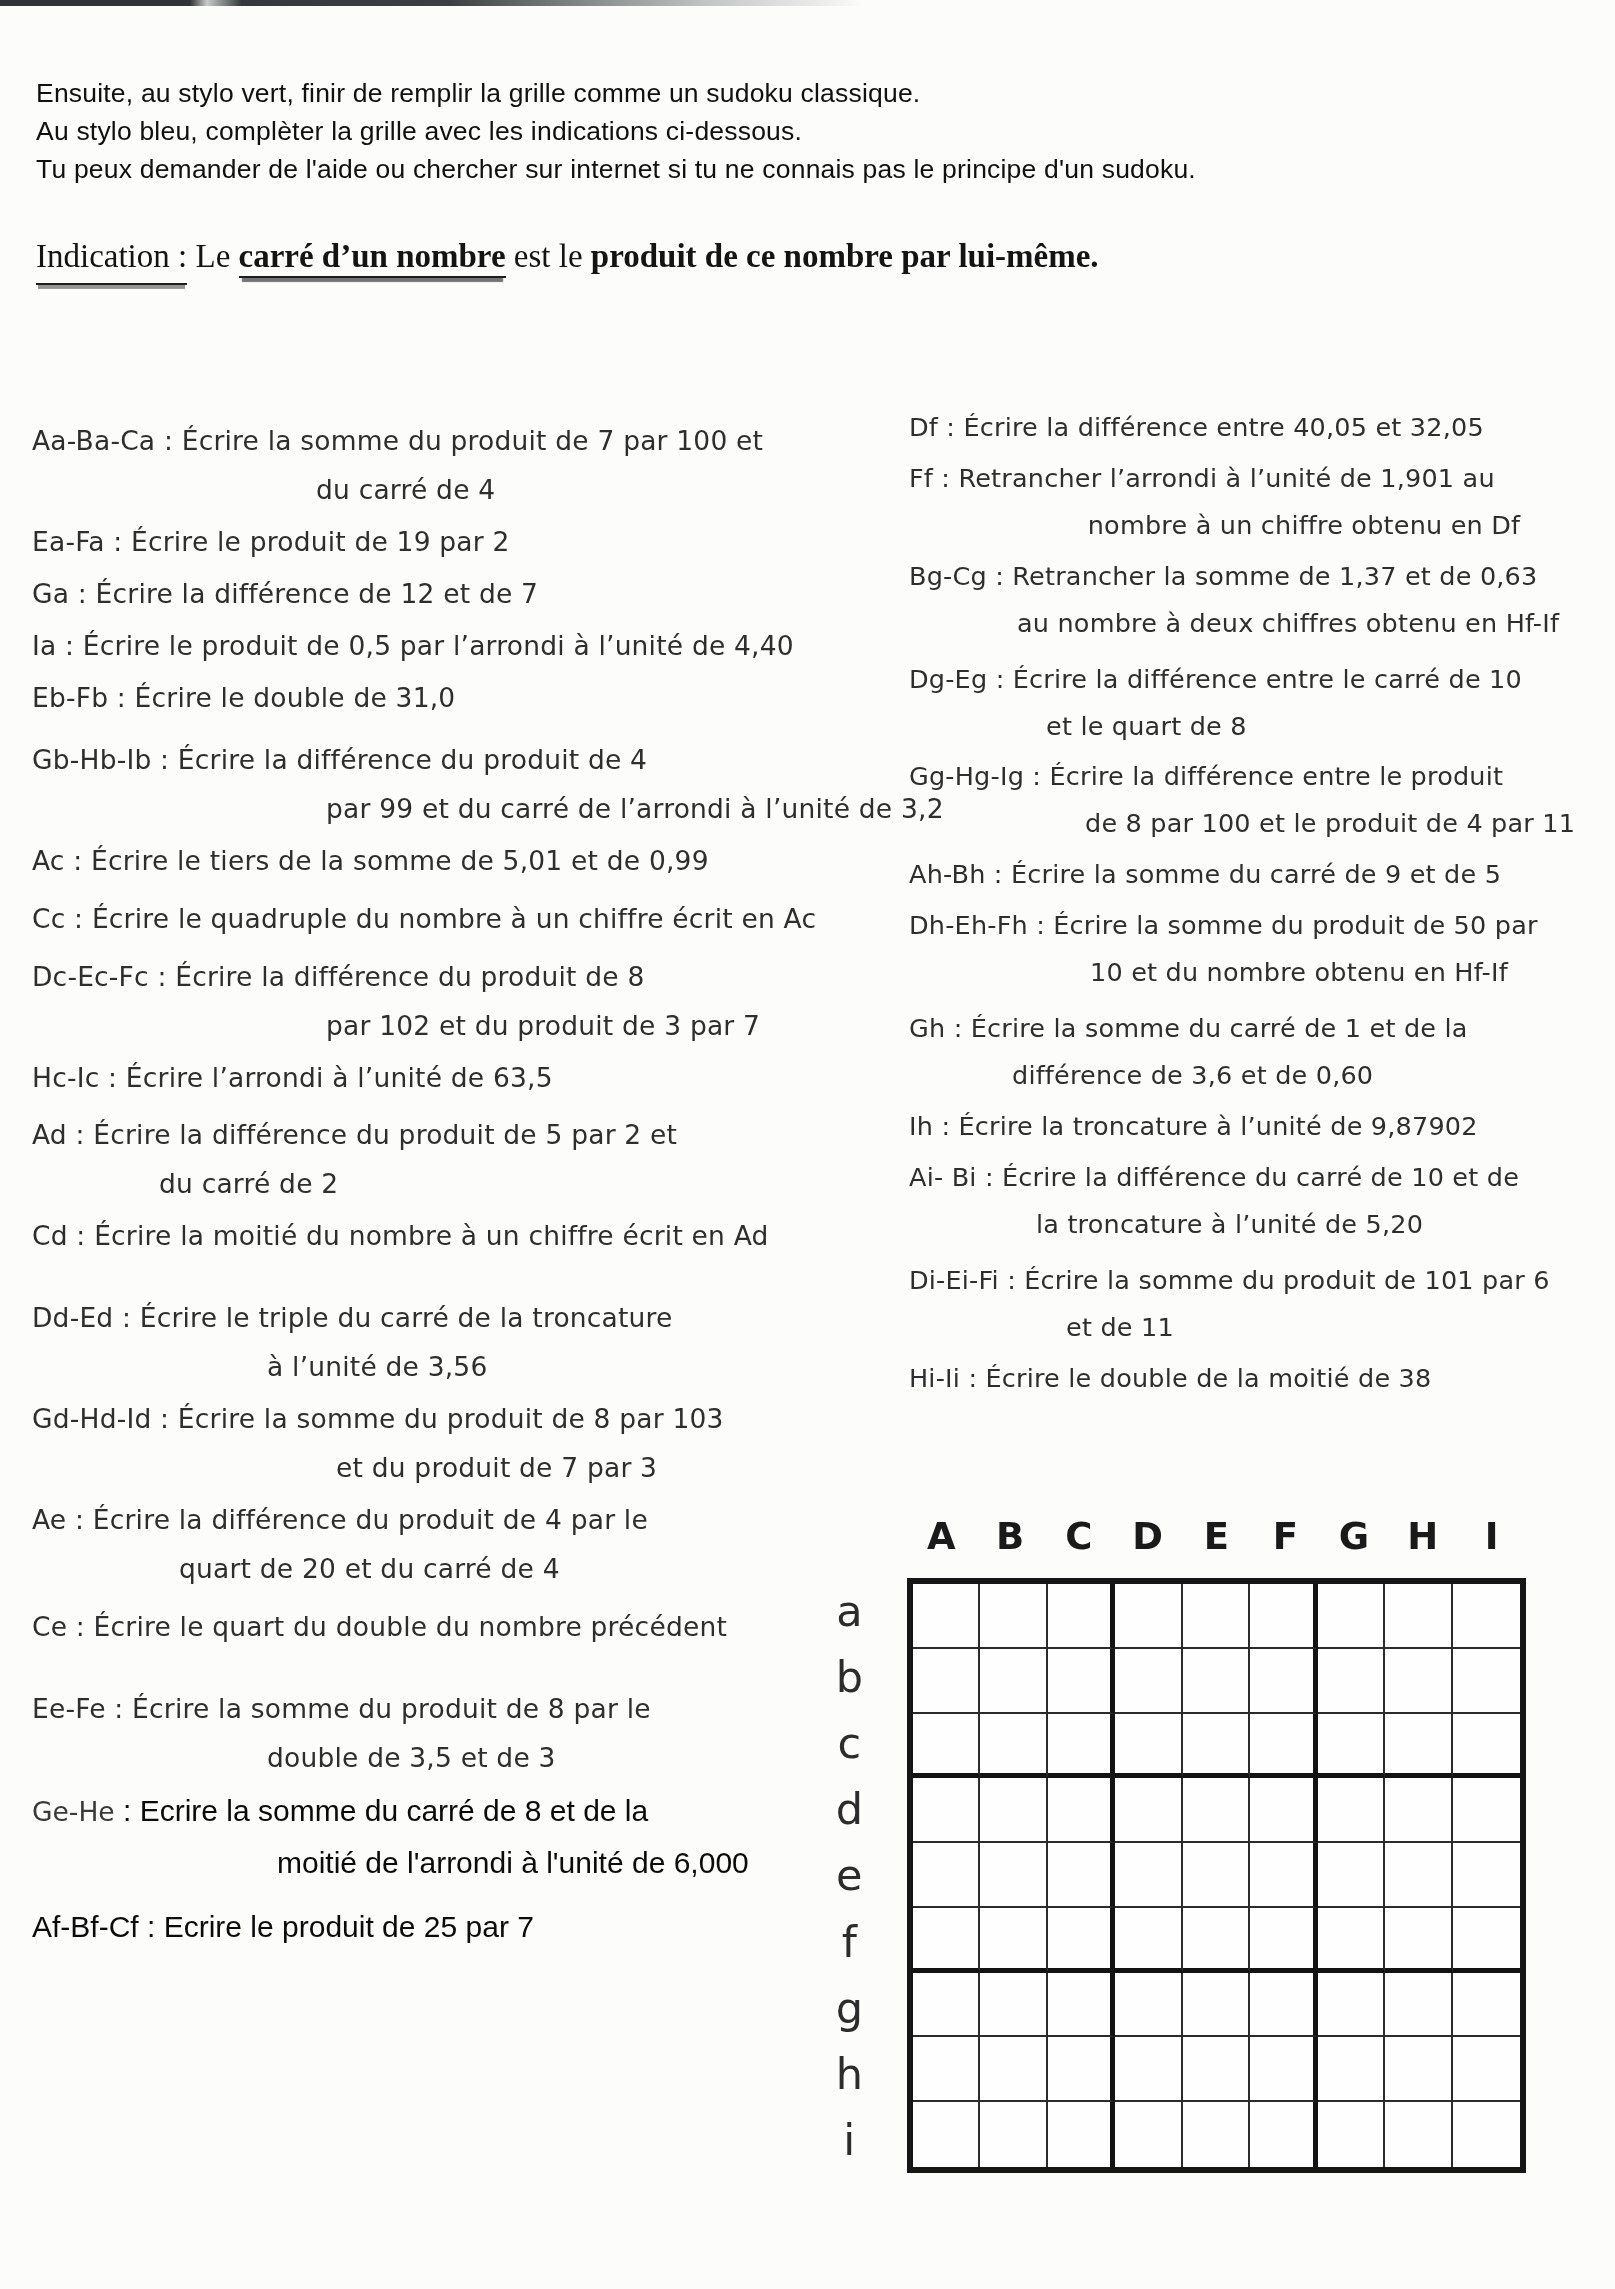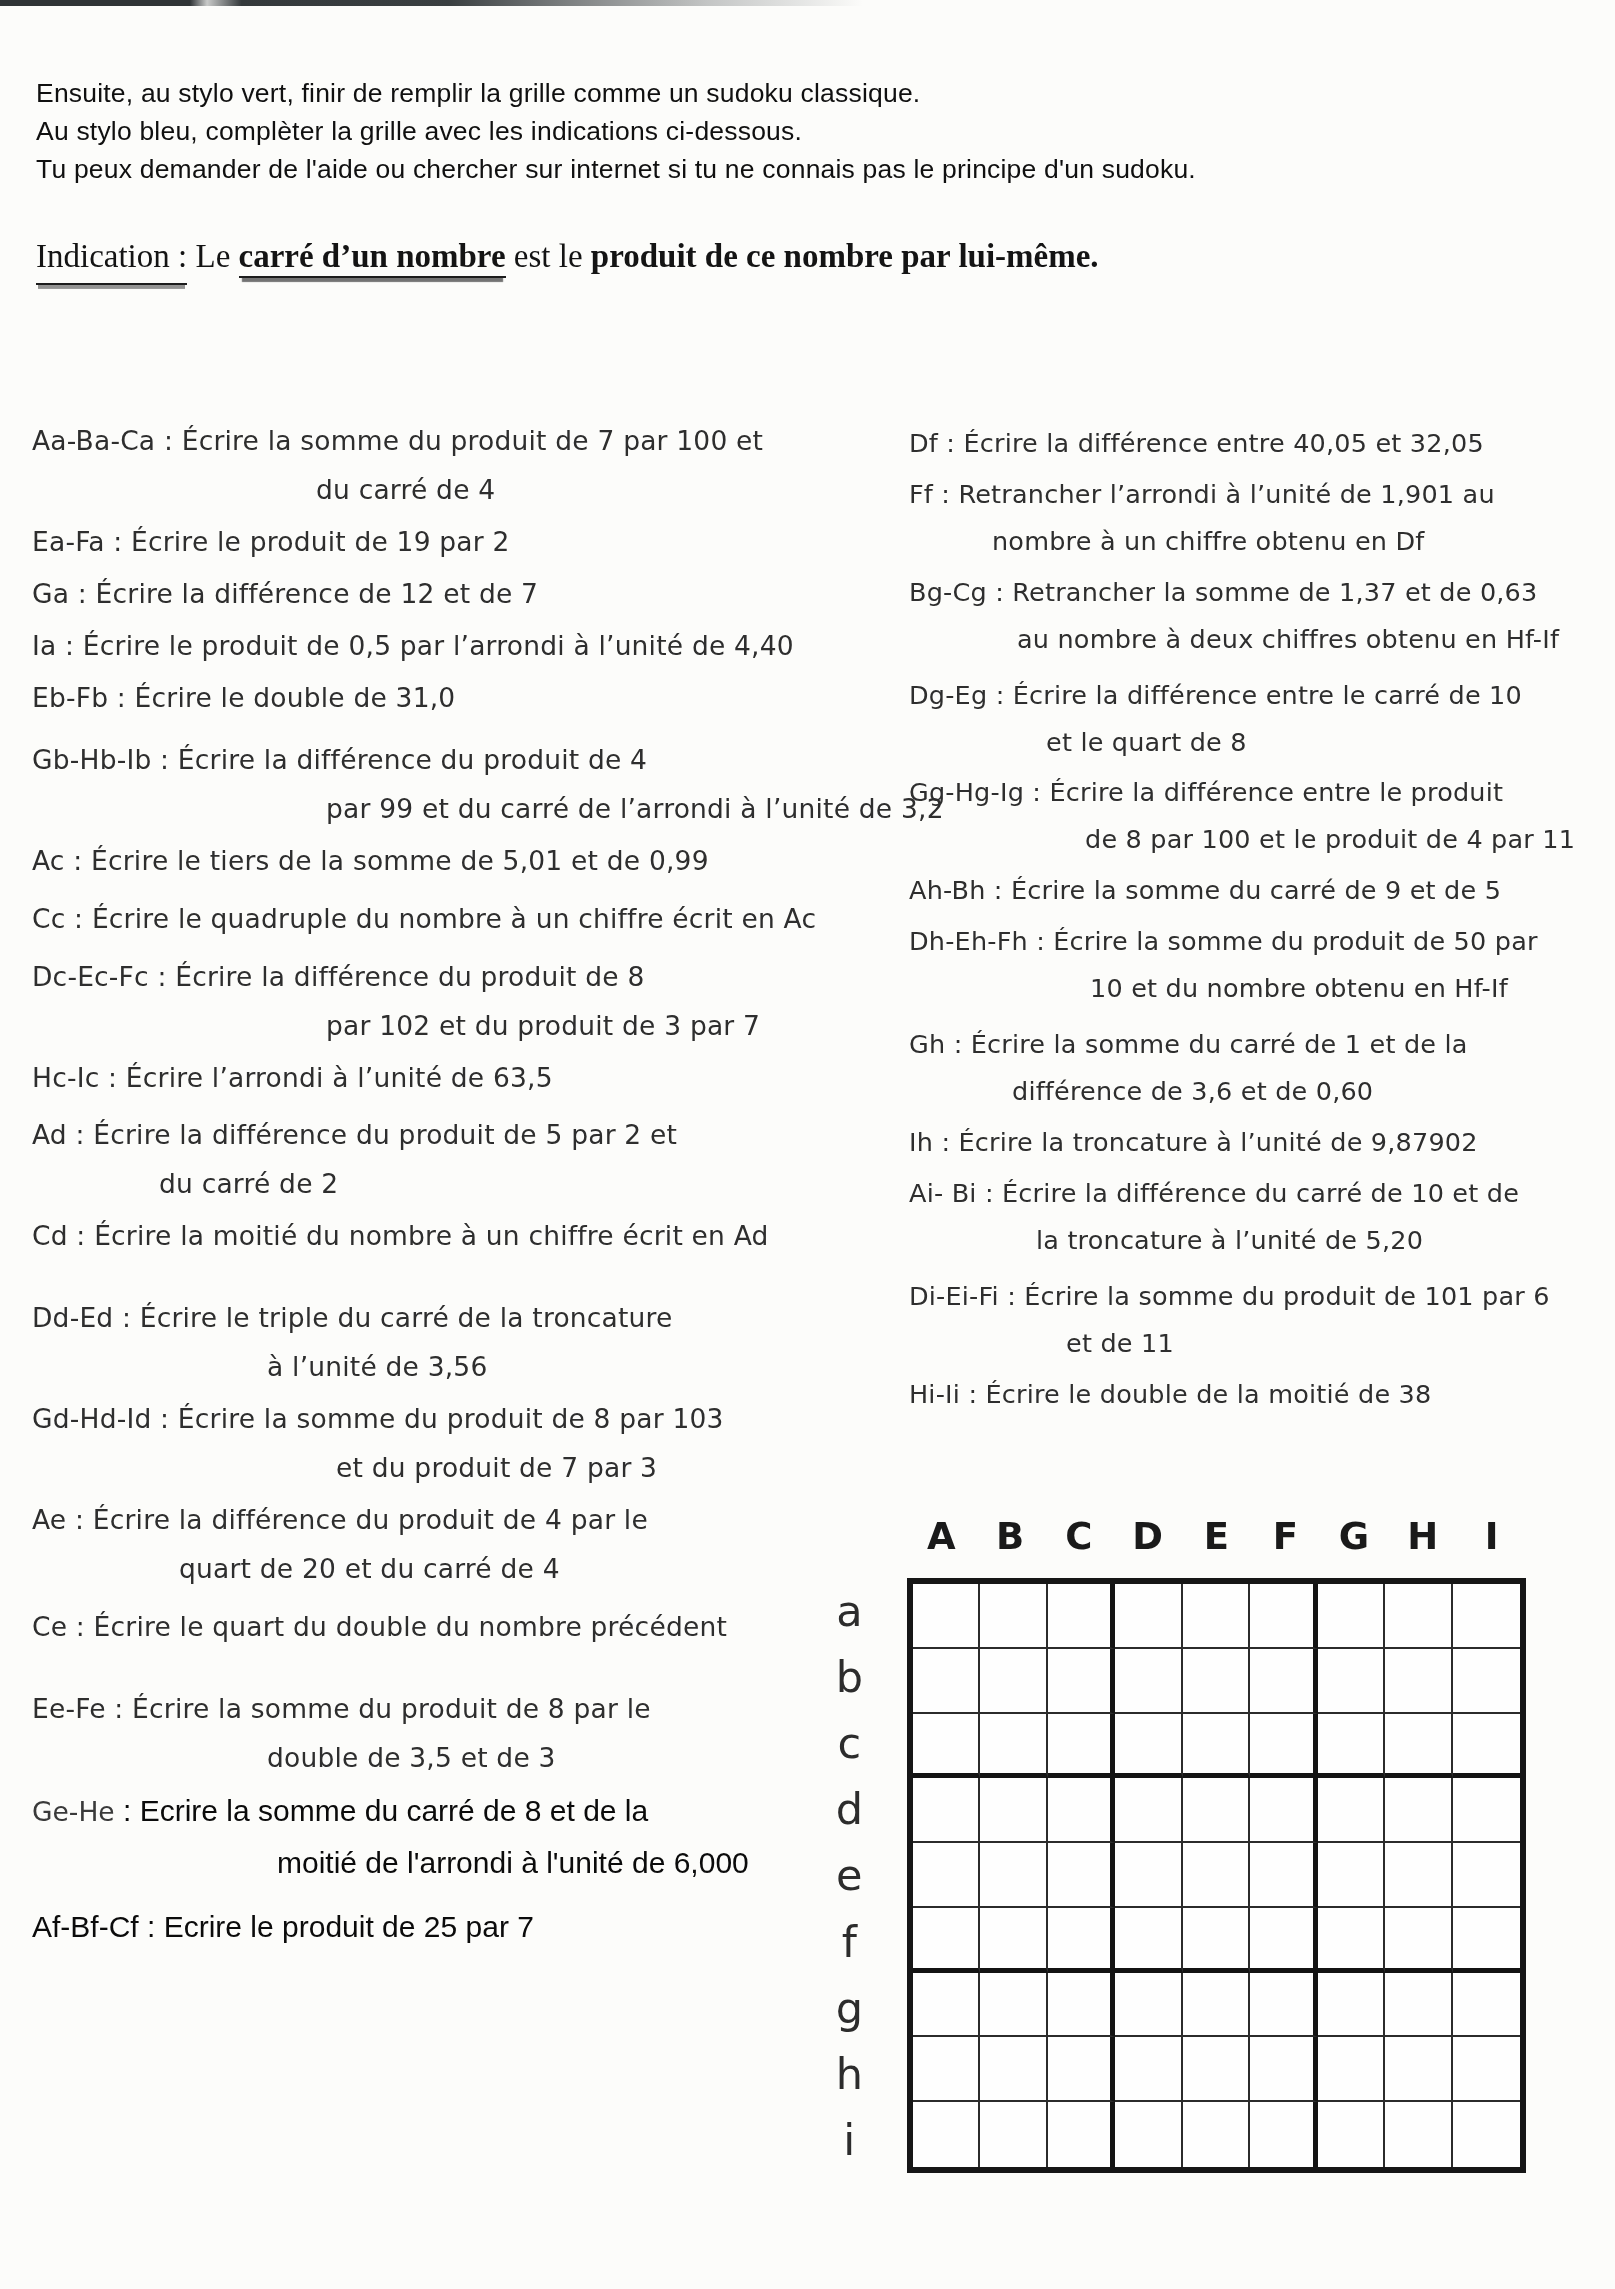--- a/index.html
+++ b/index.html
@@ -34,21 +34,21 @@
     box-shadow:0 5.9px 0 -2px rgba(60,60,60,.55);
   }
   .ind-bold{font-weight:bold;}
   .ind-squnder{
     font-weight:bold;border-bottom:2.9px solid #1c1c1c;padding-bottom:2px;
     box-shadow:0 6.9px 1px -2.9px rgba(70,70,70,.75);
   }
   
   .clue-col{position:absolute;}
   .col-left{left:32px;top:416px;width:872px;font-size:26.5px;line-height:49px;}
-  .col-right{left:909px;top:420px;width:707px;font-size:25.5px;line-height:47px;}
+  .col-right{left:909px;top:404px;width:707px;font-size:25.5px;line-height:47px;}
   .clue{margin-bottom:2.9px;color:#2e2e2e;letter-spacing:0.2px;}
   .col-right .clue{margin-bottom:3.9px;}
   .clue .line{white-space:nowrap;}
   .gap-md{margin-top:8.8px;}
   .gap-lg{margin-top:13.7px;}
   .gap-xl{margin-top:33px;}
   
   .clue.print{font-family:"Liberation Sans",sans-serif;font-size:30px;color:#0b0b0b;line-height:51px;letter-spacing:0;}
   .clue .hand-label{font-family:"DejaVu Sans",sans-serif;font-size:26.5px;color:#3a3a3a;}
   
@@ -191,21 +191,21 @@
   </div>
 </div>
   <div class="clue-col col-right" id="right-col">
   <div class="clue">
     <div class="line first"><span class="clue-label">Df</span><span class="clue-sep"> : </span><span class="clue-text">Écrire la différence entre 40,05 et 32,05</span></div>
 
   </div>
 
   <div class="clue">
     <div class="line first"><span class="clue-label">Ff</span><span class="clue-sep"> : </span><span class="clue-text">Retrancher l’arrondi à l’unité de 1,901 au</span></div>
-    <div class="line clue-cont" style="padding-left: 83px;">nombre à un chiffre obtenu en Df</div>
+    <div class="line clue-cont" style="padding-left: 83px; text-align: center;">nombre à un chiffre obtenu en Df</div>
   </div>
 
 
   <div class="clue">
     <div class="line first"><span class="clue-label">Bg-Cg</span><span class="clue-sep"> : </span><span class="clue-text">Retrancher la somme de 1,37 et de 0,63</span></div>
     <div class="line clue-cont" style="padding-left: 108px;">au nombre à deux chiffres obtenu en Hf-If</div>
   </div>
 
   <div class="clue gap-md">
     <div class="line first"><span class="clue-label">Dg-Eg</span><span class="clue-sep"> : </span><span class="clue-text">Écrire la différence entre le carré de 10</span></div>

